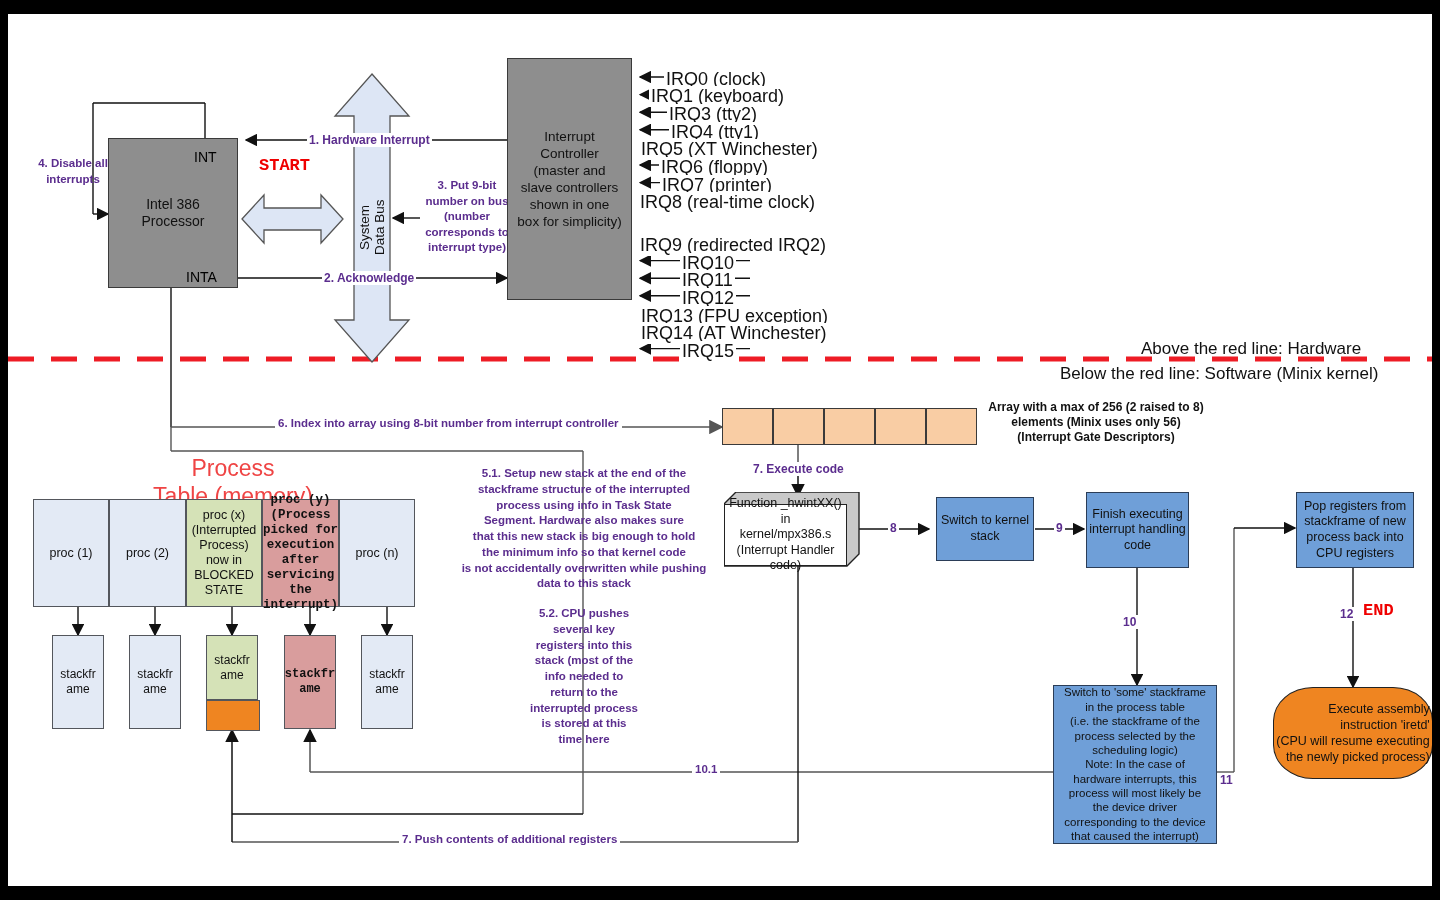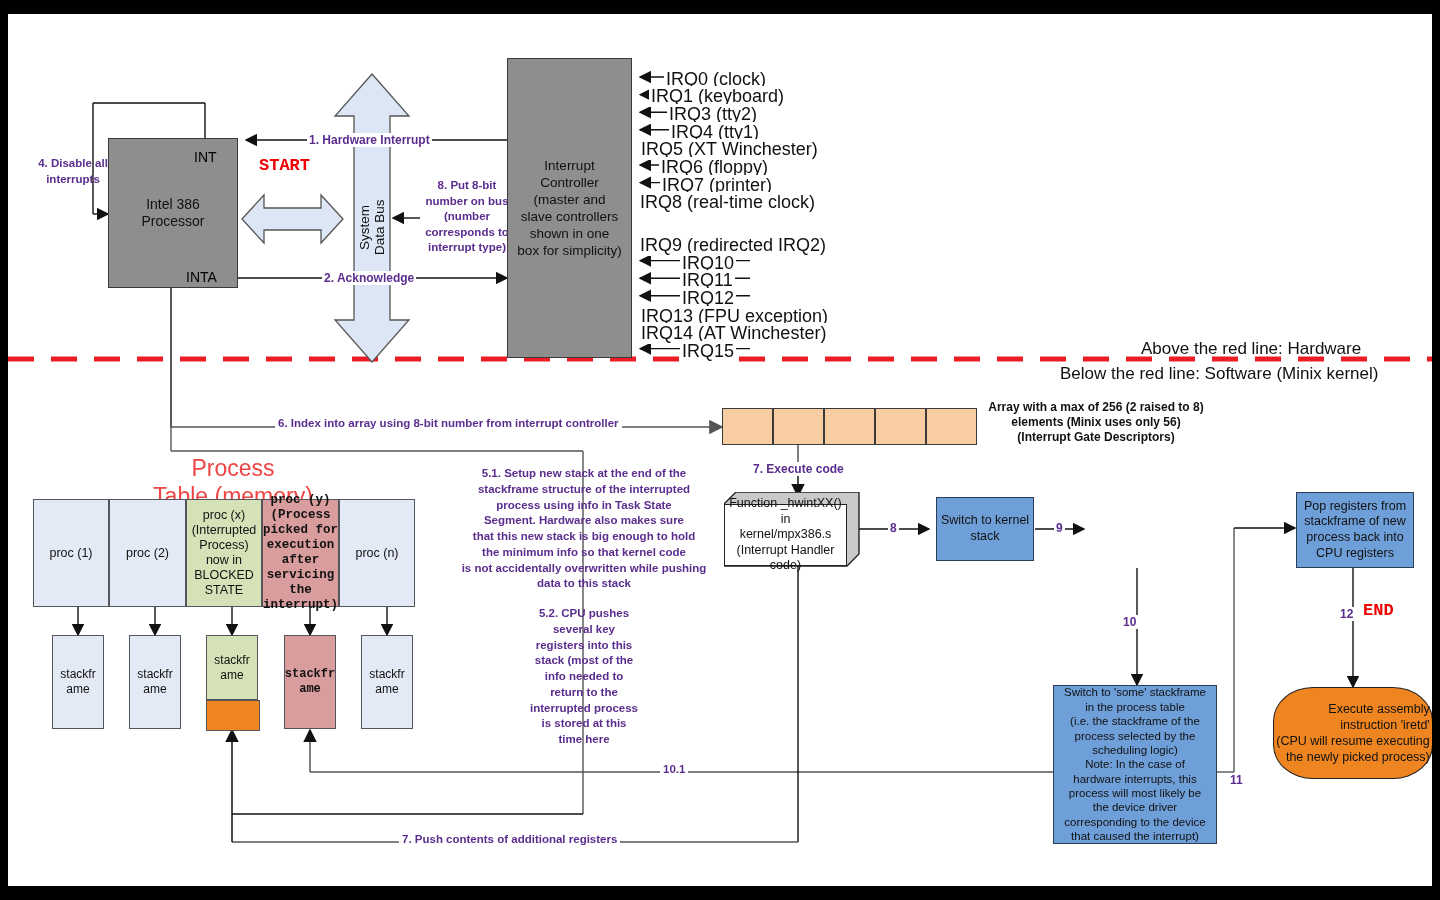--- a/index.html
+++ b/index.html
@@ -136,30 +136,30 @@
     <svg class="abs" style="left:325px;top:58px;width:78px;height:292px;" viewBox="0 0 78 292">
       <polygon points="39,2 76,44 57,44 57,248 76,248 39,290 2,248 21,248 21,44 2,44" fill="#dde6f5" stroke="#555" stroke-width="1.3"></polygon>
     </svg>
     <div class="abs vlabel" style="left:350px;top:168px;width:30px;height:90px;white-space:pre-line;">System
 Data Bus</div>
 
     <svg class="abs" style="left:232px;top:178px;width:105px;height:54px;" viewBox="0 0 105 54">
       <polygon points="2,27 24,3 24,16 81,16 81,3 103,27 81,51 81,38 24,38 24,51" fill="#dde6f5" stroke="#555" stroke-width="1.3"></polygon>
     </svg>
 
-    <div class="abs purple ctr" style="left:405px;top:164px;width:108px;font-size:11.5px;line-height:1.35;white-space:pre-line;">8. Put 8-bit
+    <div class="abs purple ctr" style="left:405px;top:164px;width:108px;font-size:11.5px;line-height:1.35;white-space:pre-line;">3. Put 9-bit
 number on bus
 (number
 corresponds to
 interrupt type)</div>
 
     <div class="abs purple" style="left:299px;top:119px;font-size:12px;background:#fff;padding:0 2px;">1. Hardware Interrupt</div>
     <div class="abs purple" style="left:314px;top:257px;font-size:12px;background:#fff;padding:0 2px;">2. Acknowledge</div>
 
-    <div class="abs box pic" style="left:499px;top:44px;width:125px;height:300px;">
+    <div class="abs box pic" style="left:499px;top:44px;width:125px;height:242px;">
       <span style="white-space:pre-line;">Interrupt
 Controller
 (master and
 slave controllers
 shown in one
 box for simplicity)</span>
     </div>
 
     <div class="abs" style="left:630px;top:44px;width:240px;height:310px;">
       <div class="irq abs" style="left:26px;top:11px;background:#fff;padding:0 2px;">IRQ0 (clock)</div>
@@ -279,20 +279,25 @@
 (Interrupt Handler
 code)</span>
       </div>
     </div>
 
     <div class="abs box bluebox" style="left:928px;top:483px;width:98px;height:64px;">
       <span style="white-space:pre-line;">Switch to kernel
 stack</span>
     </div>
 
+    <div class="abs box bluebox" style="left:1078px;top:478px;width:103px;height:76px;">
+      <span style="white-space:pre-line;">Finish executing
+interrupt handling
+code</span>
+    </div>
 
     <div class="abs box bluebox" style="left:1288px;top:478px;width:118px;height:76px;">
       <span style="white-space:pre-line;">Pop registers from
 stackframe of new
 process back into
 CPU registers</span>
     </div>
 
     <div class="abs box bluebox" style="left:1045px;top:671px;width:164px;height:159px;font-size:11.5px;">
       <span style="white-space:pre-line;">Switch to 'some' stackframe
@@ -311,21 +316,21 @@
     <div class="abs box endshape" style="left:1265px;top:673px;width:160px;height:92px;">
       <span style="white-space:pre-line;text-align:right;">Execute assembly
 instruction 'iretd'
 (CPU will resume executing
 the newly picked process)</span>
     </div>
 
     <div class="abs purple" style="left:880px;top:507px;font-size:12px;background:#fff;padding:0 2px;">8</div>
     <div class="abs purple" style="left:1046px;top:507px;font-size:12px;background:#fff;padding:0 2px;">9</div>
     <div class="abs purple" style="left:1113px;top:601px;font-size:12px;background:#fff;padding:0 2px;">10</div>
-    <div class="abs purple" style="left:1210px;top:759px;font-size:12px;background:#fff;padding:0 12px;">11</div>
+    <div class="abs purple" style="left:1210px;top:759px;font-size:12px;background:#fff;padding:0 2px;">11</div>
     <div class="abs purple" style="left:1330px;top:593px;font-size:12px;background:#fff;padding:0 2px;">12</div>
     <div class="abs red" style="left:1355px;top:587px;font-size:17px;">END</div>
 
-    <div class="abs purple" style="left:652px;top:749px;font-size:11.5px;background:#fff;padding:0 3px;">10.1</div>
+    <div class="abs purple" style="left:684px;top:749px;font-size:11.5px;background:#fff;padding:0 3px;">10.1</div>
     <div class="abs purple" style="left:391px;top:819px;font-size:11.5px;background:#fff;padding:0 3px;">7. Push contents of additional registers</div>
 
   </div>
 </div>
 
 </body></html>

